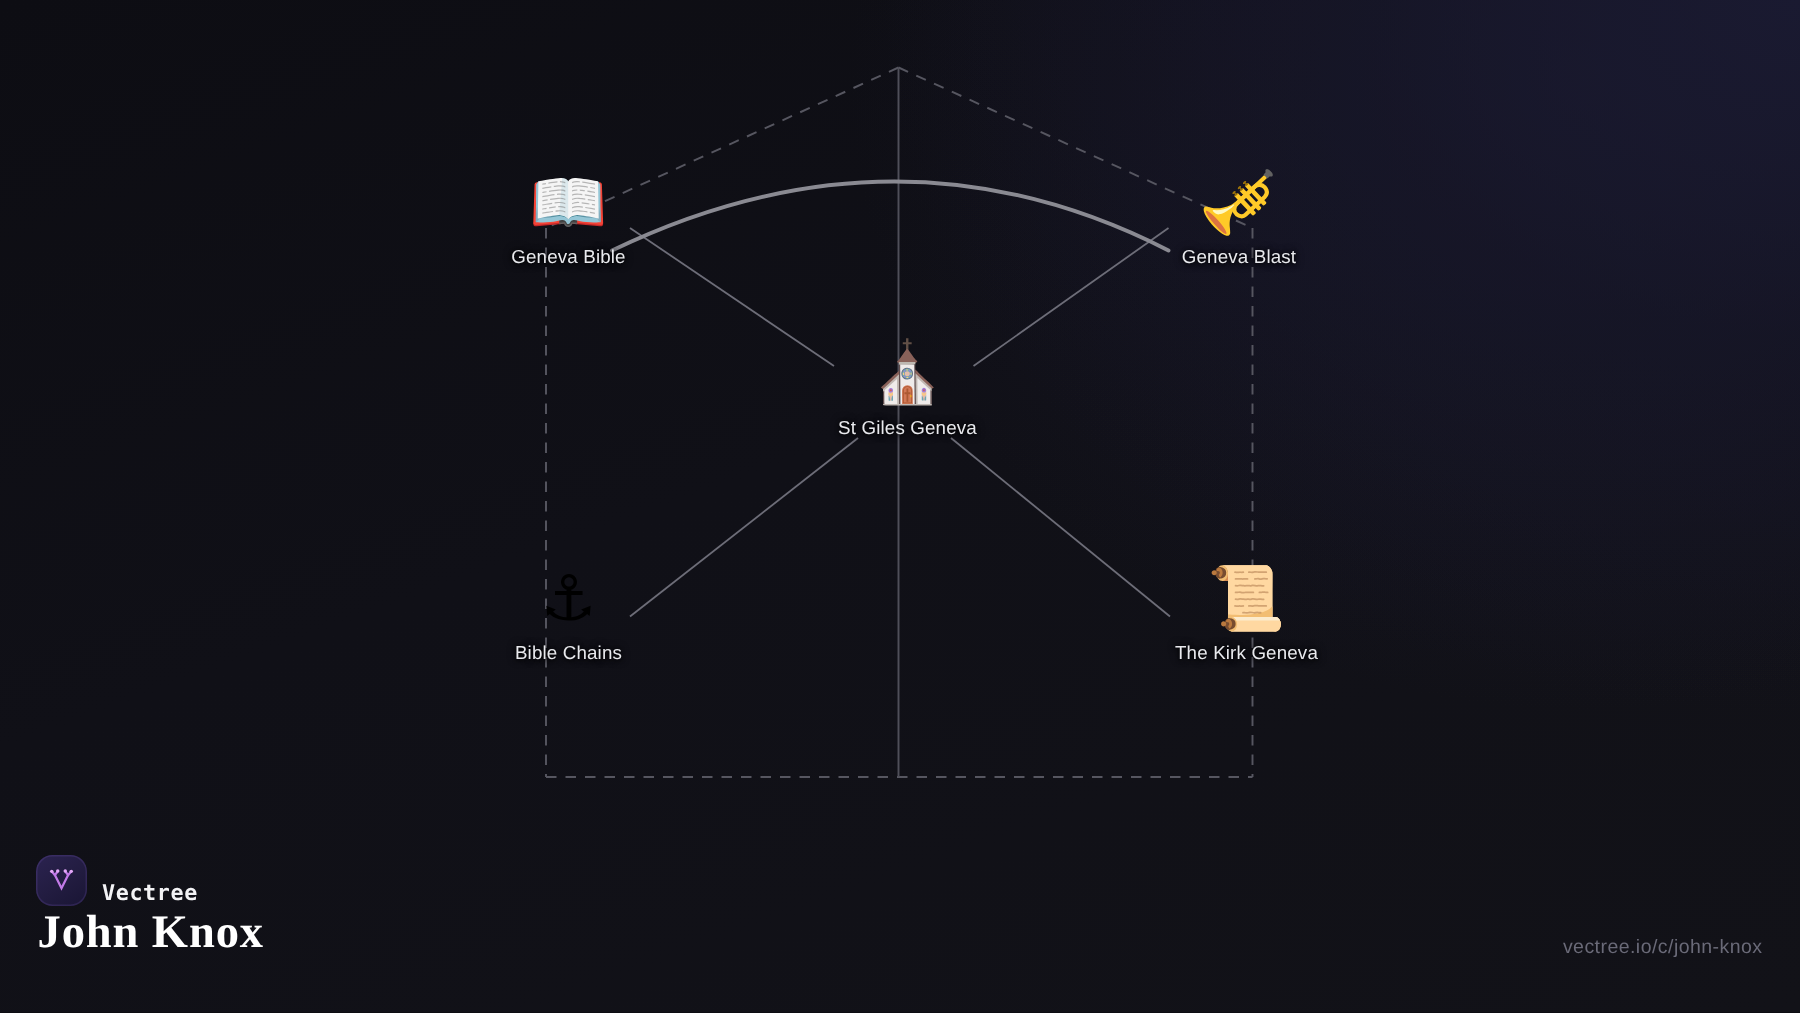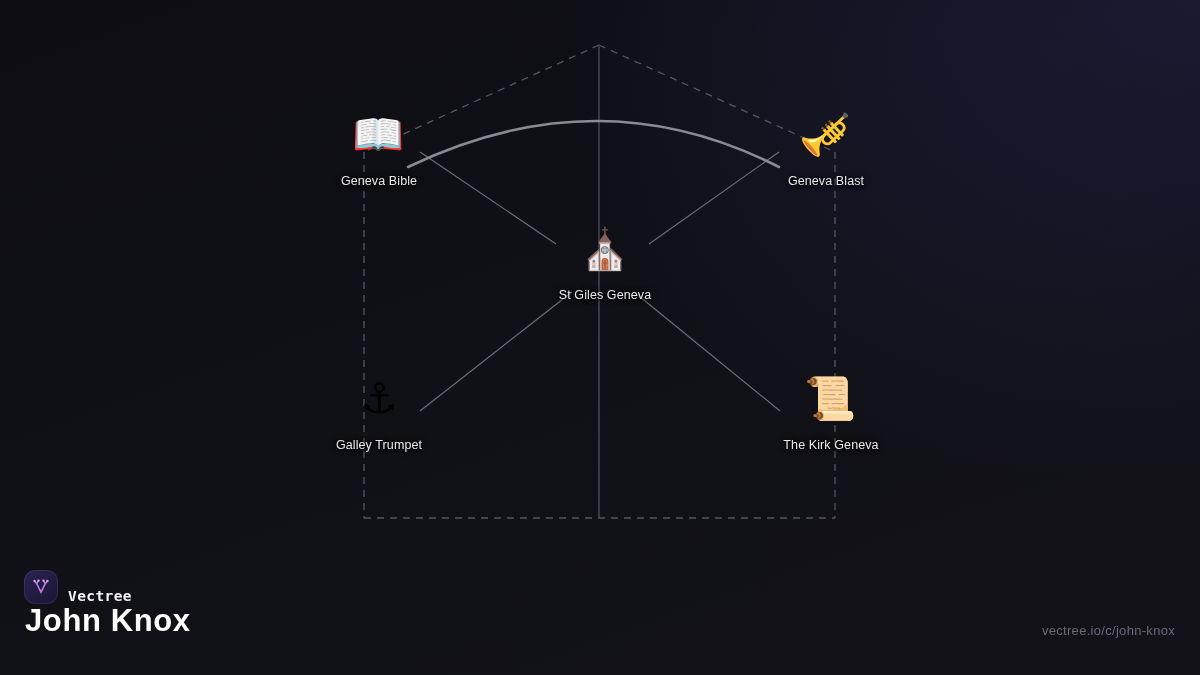--- a/index.html
+++ b/index.html
@@ -38,21 +38,21 @@
   .node-emoji {
     font-size: 42px;
     line-height: 50px;
     height: 50px;
     display: block;
     font-family: "DejaVu Sans", sans-serif;
   }
   .node-emoji.center-emoji { font-size: 40px; }
   .node-label {
     display: block;
-    margin-top: 14px;
+    margin-top: 4px;
     font-size: 12.5px;
     color: #e9eaee;
     letter-spacing: 0.1px;
     white-space: nowrap;
     text-shadow: 0 1px 3px rgba(0,0,0,0.95), 0 0 6px rgba(0,0,0,0.85);
   }
 
   
   #footer {
     position: absolute;
@@ -83,21 +83,21 @@
     font-family: "DejaVu Sans Mono", monospace;
     font-size: 14.5px;
     font-weight: bold;
     color: #f2f2f5;
     letter-spacing: 0.4px;
   }
   #page-title {
     position: absolute;
     left: 25px;
     top: 48px;
-    font-family: Liberation Sans, sans-serif;
+    font-family: Liberation Serif, serif;
     font-size: 31px;
     font-weight: bold;
     color: #ffffff;
     letter-spacing: 0.6px;
     white-space: nowrap;
   }
   #footer-url {
     position: absolute;
     right: 25px;
     bottom: 37px;
@@ -149,21 +149,21 @@
     <span class="node-label">Geneva Blast</span>
   </div>
 
   <div class="graph-node" style="left:605px; top:224px;">
     <span class="node-emoji center-emoji">⛪</span>
     <span class="node-label">St Giles Geneva</span>
   </div>
 
   <div class="graph-node" style="left:379px; top:374px;">
     <span class="node-emoji">⚓</span>
-    <span class="node-label">Galley Trumpet</span>
+    <span class="node-label">Bible Chains</span>
   </div>
 
   <div class="graph-node" style="left:831px; top:374px;">
     <span class="node-emoji">📜</span>
     <span class="node-label">The Kirk Geneva</span>
   </div>
 
   <div id="footer">
 
     <div id="brand-row">

